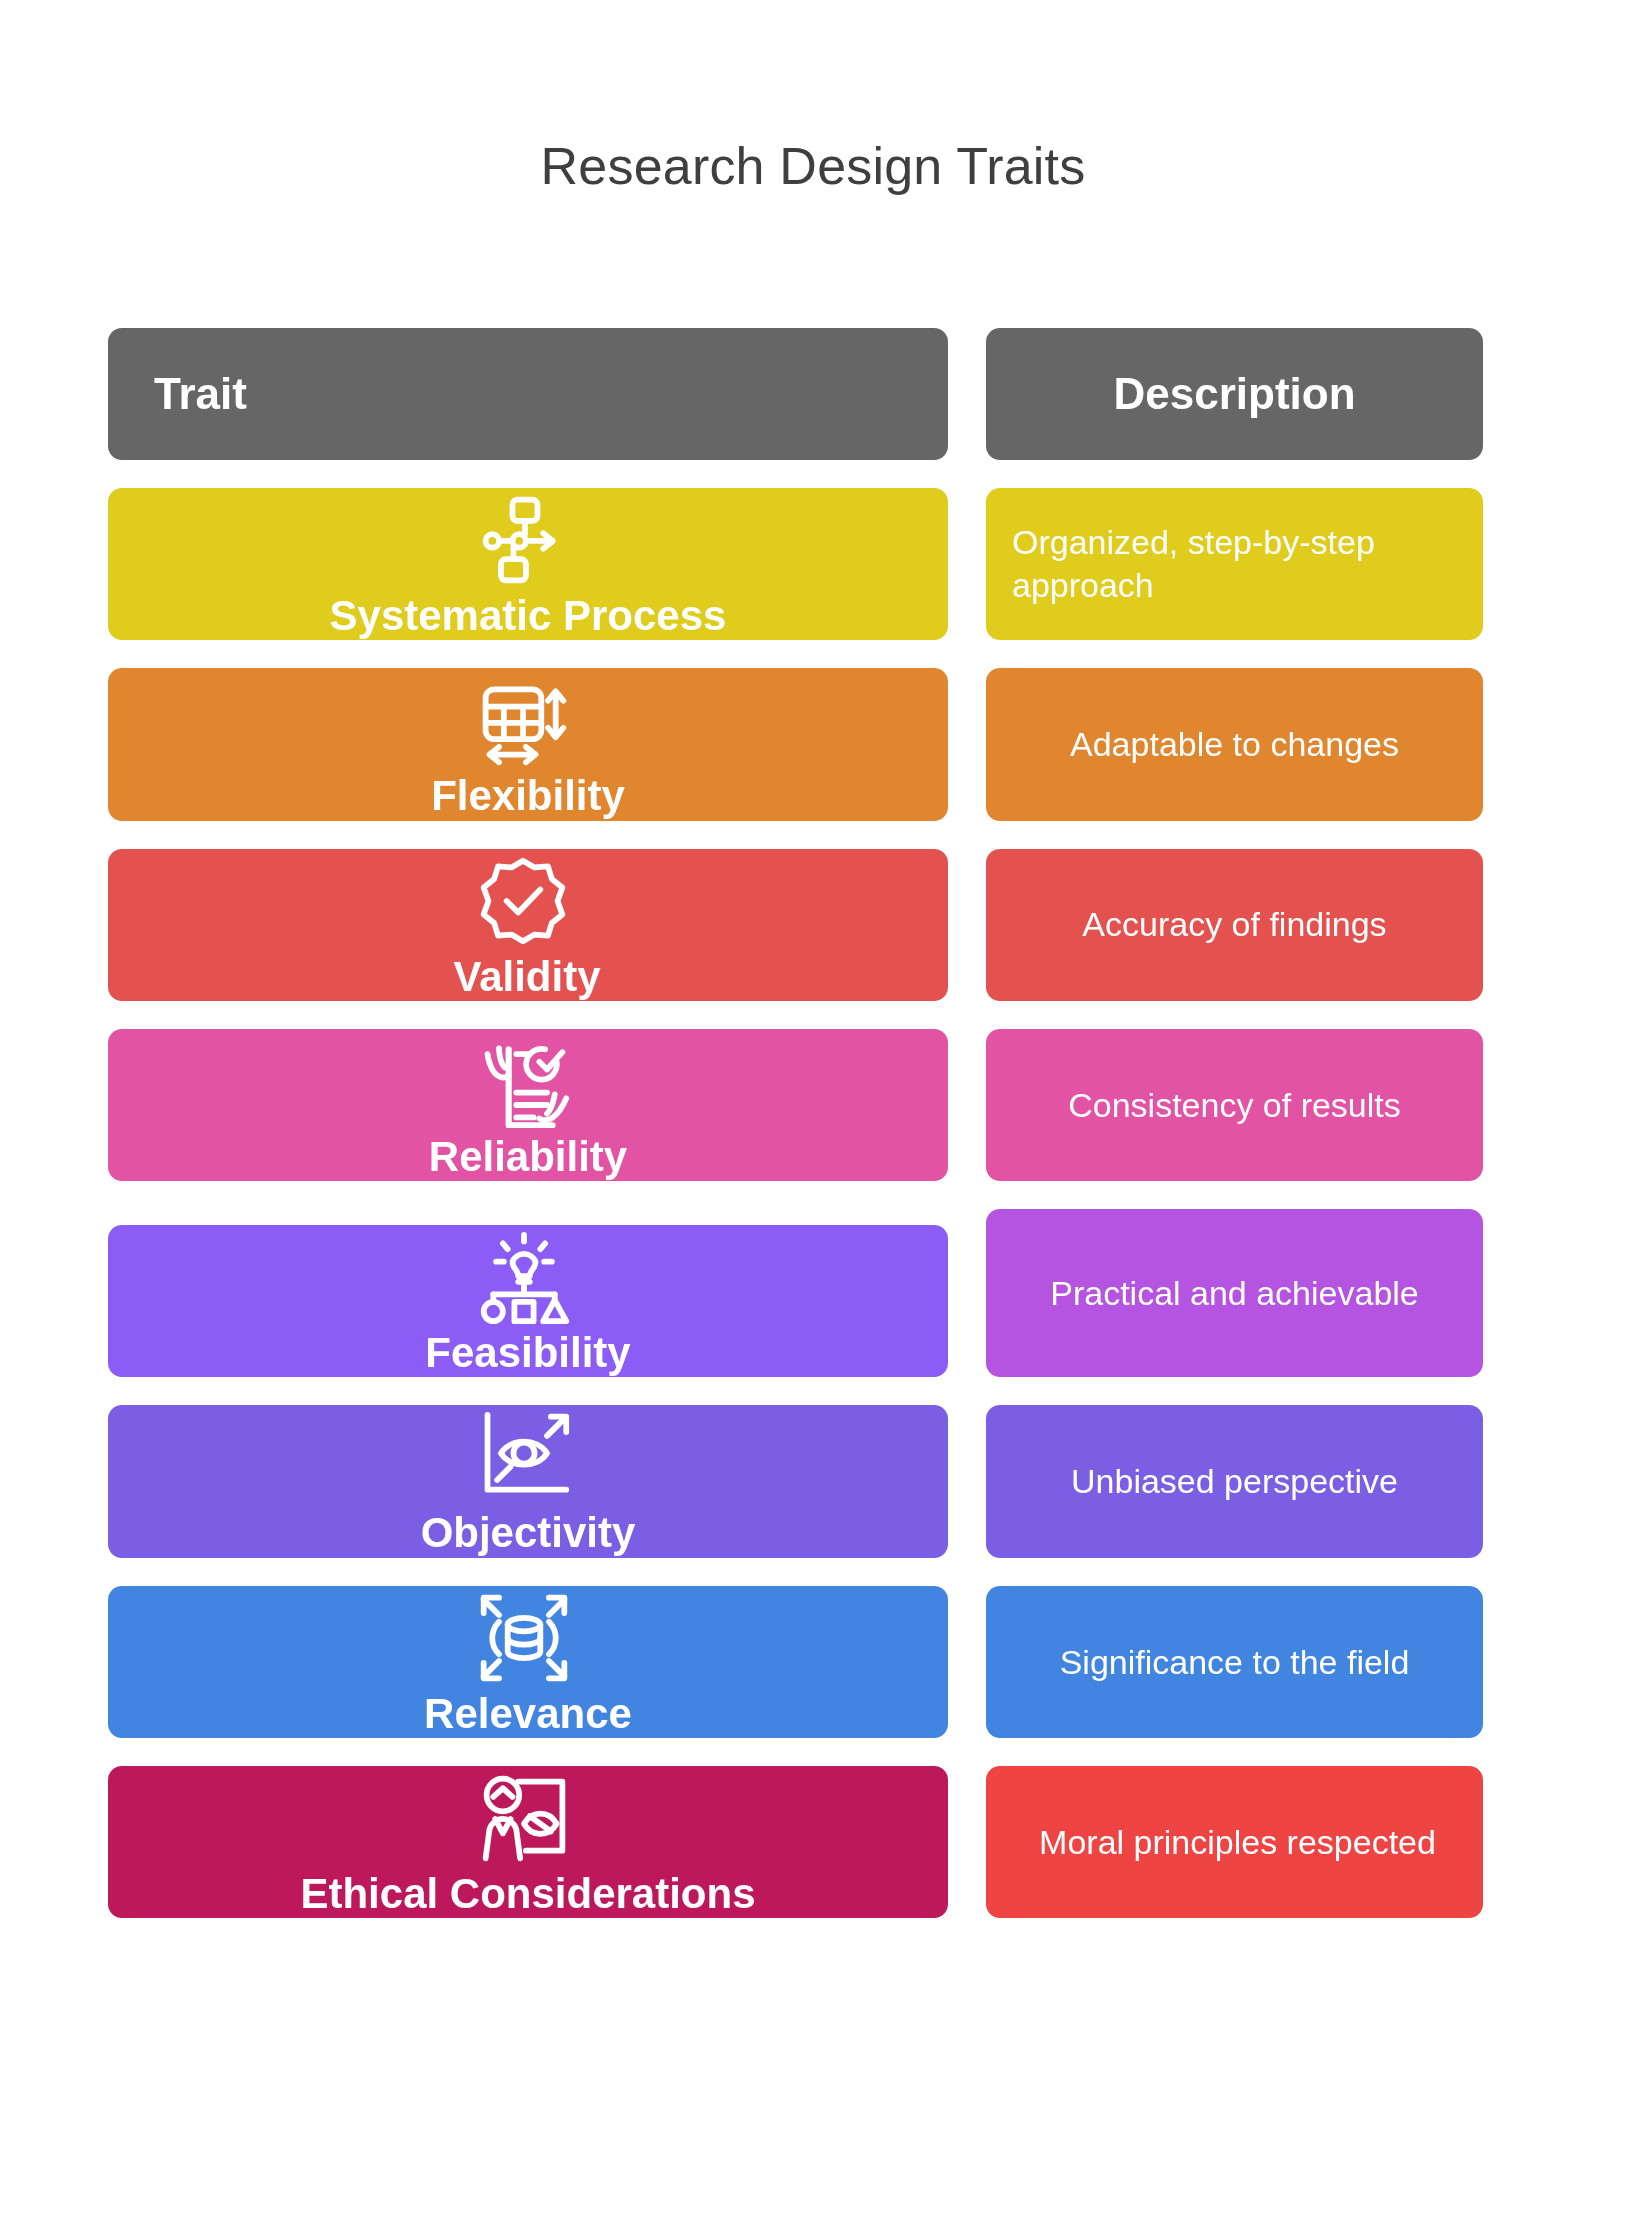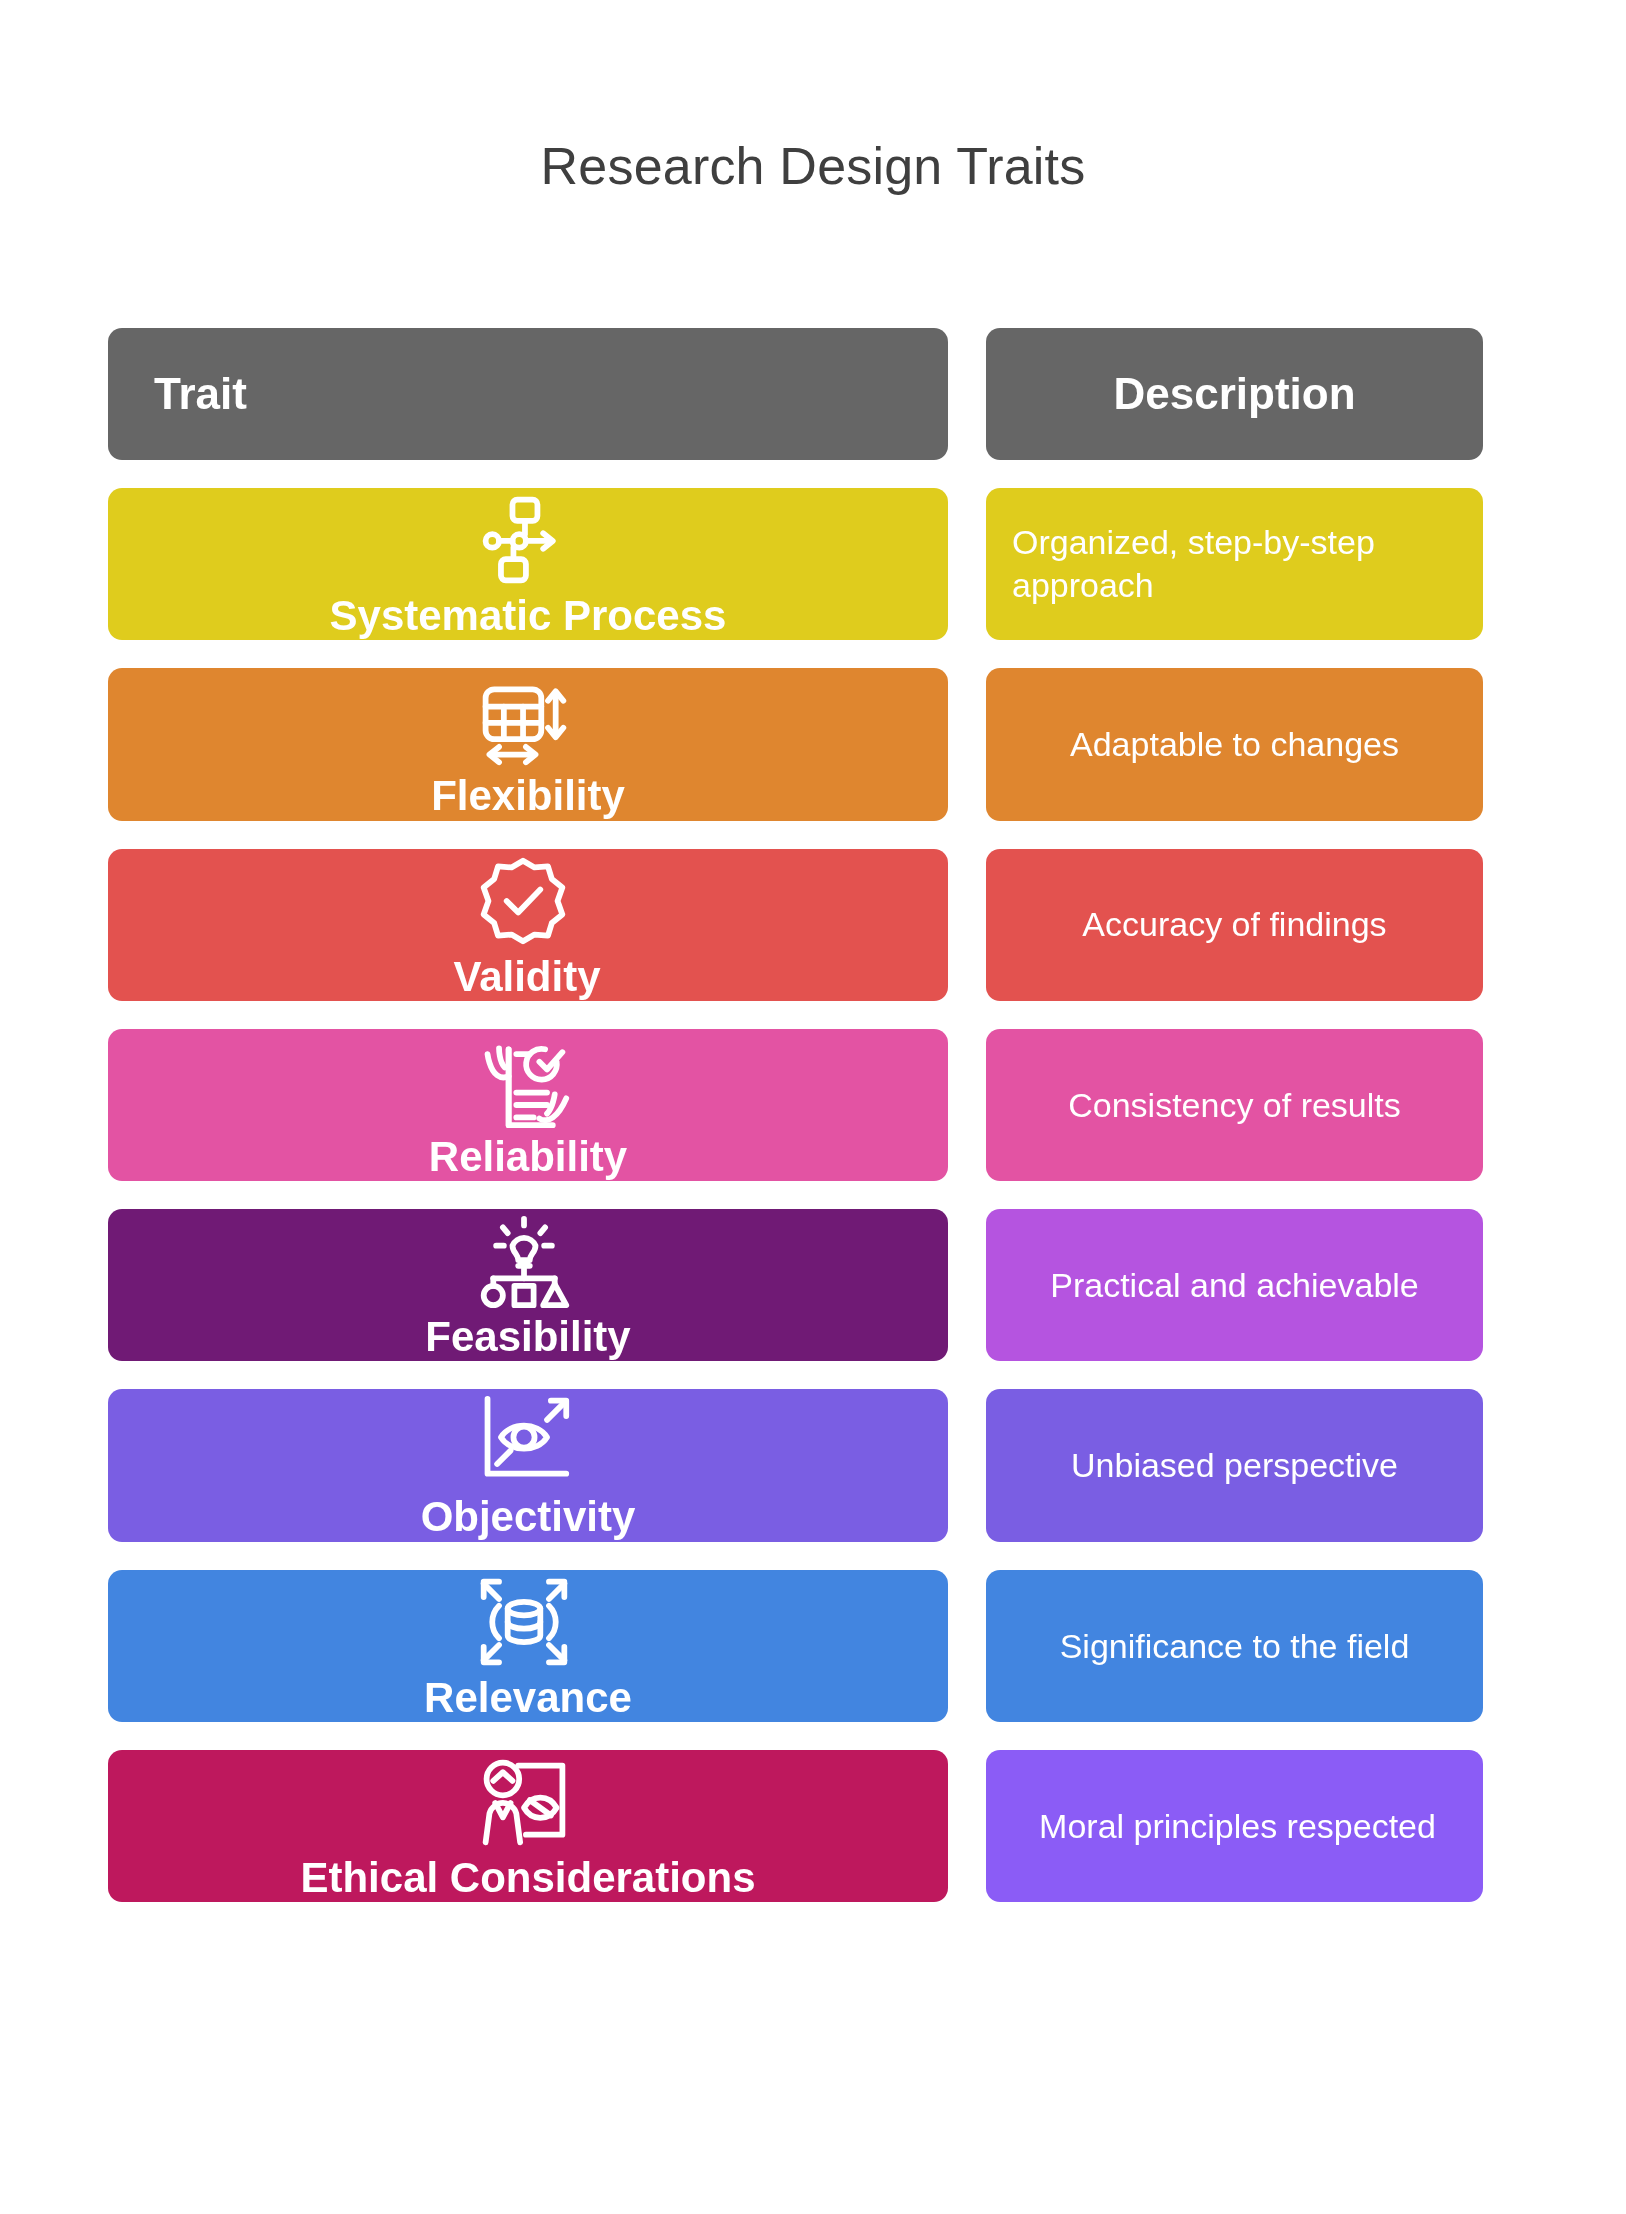--- a/index.html
+++ b/index.html
@@ -219,21 +219,21 @@
           </svg>
         </span>
         <span class="trait-label">Reliability</span>
       </div>
       <div class="cell-desc" style="background: rgb(227, 83, 163);">
         <span class="desc-text">Consistency of results</span>
       </div>
     </div>
 
     <div class="row data">
-      <div class="cell-trait" style="background: #701a75;">
+      <div class="cell-trait" style="background: #8b5cf6; margin-top: 16px;">
         <span class="trait-icon">
           <svg viewBox="0 0 100 100" fill="none" stroke="#ffffff" stroke-width="6" stroke-linecap="round" stroke-linejoin="round">
             <path d="M38 34 A13 13 0 0 1 62 34 C62 41 56 43 56 49 L44 49 C44 43 38 41 38 34 Z"></path>
             <line x1="44" y1="55" x2="56" y2="55"></line>
             <line x1="50" y1="6" x2="50" y2="13"></line>
             <line x1="28" y1="15" x2="33" y2="21"></line>
             <line x1="72" y1="15" x2="67" y2="21"></line>
             <line x1="21" y1="34" x2="29" y2="34"></line>
             <line x1="79" y1="34" x2="71" y2="34"></line>
             <line x1="50" y1="55" x2="50" y2="68"></line>
@@ -305,19 +305,19 @@
             <polyline points="18,28 28,19 38,28"></polyline>
             <path d="M10 92 L14 62 C16 55 22 51 28 51 C34 51 40 55 42 62 L46 92"></path>
             <polyline points="20,51 28,66 36,51"></polyline>
             <polyline points="44,12 90,12 90,84 52,84"></polyline>
             <path d="M50 56 C58 42 76 42 84 56 C76 70 58 70 50 56 Z"></path>
             <line x1="56" y1="48" x2="78" y2="64"></line>
           </svg>
         </span>
         <span class="trait-label">Ethical Considerations</span>
       </div>
-      <div class="cell-desc" style="background: #8b5cf6; padding-left: 32px;">
+      <div class="cell-desc" style="background: #ef4444; padding-left: 32px;">
         <span class="desc-text">Moral principles respected</span>
       </div>
     </div>
 
   </div>
 </div>
 
 </body></html>

